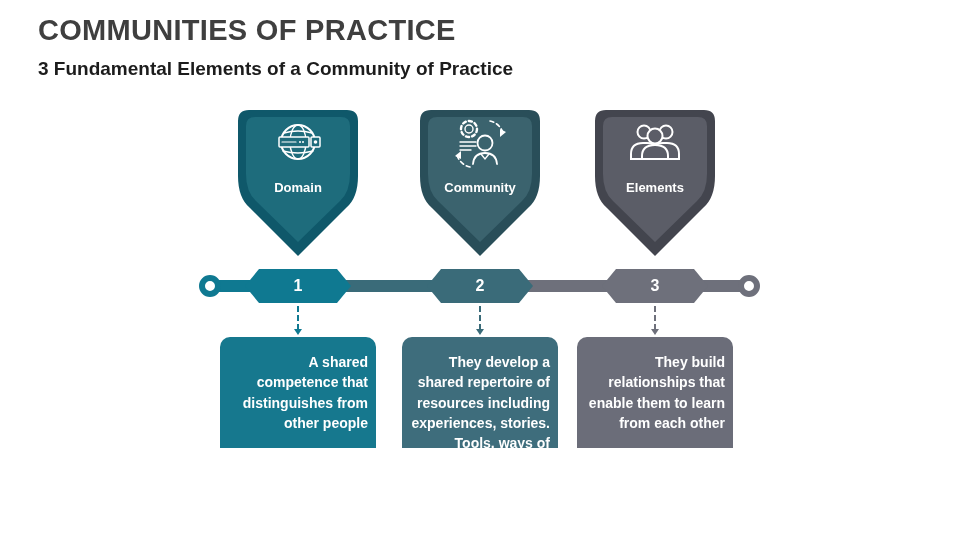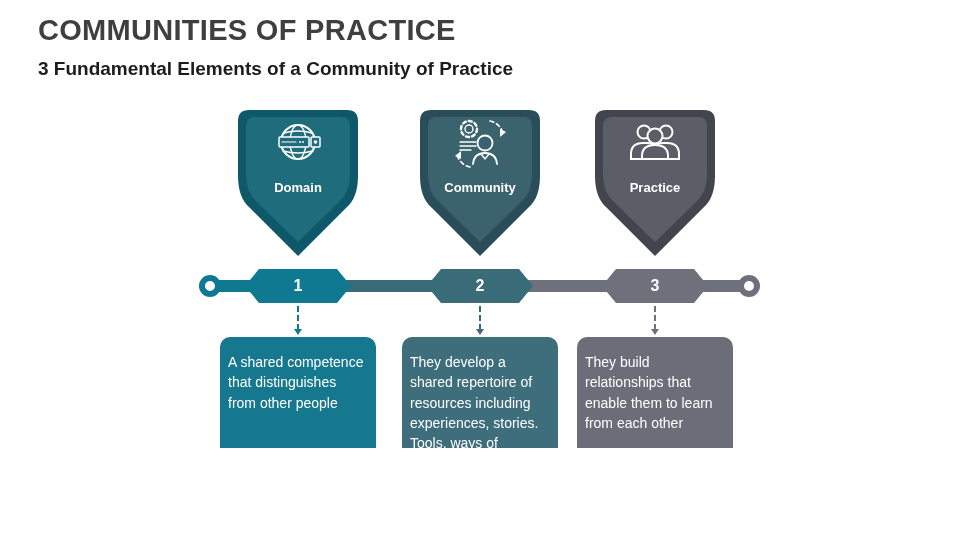--- a/index.html
+++ b/index.html
@@ -77,22 +77,22 @@
     border-left:4px solid transparent; border-right:4px solid transparent;
     border-top:6px solid var(--node);
   }
 
   
   .box {
     position:absolute; top:337px; left:calc(var(--cx) - 78px);
     width:156px; height:170px; box-sizing:border-box;
     background:var(--box); border-radius:10px;
     box-shadow:0 3px 0 rgba(0,0,0,0.28);
-    padding:15px 8px 0; text-align:left;
-    color:#ffffff; font-size:14px; font-weight:normal; line-height:1.45;
+    padding:15px 8px 0; text-align:right;
+    color:#ffffff; font-size:14px; font-weight:bold; line-height:1.45;
   }
 </style>
 </head>
 <body>
 
 <div class="stage">
 
   <div class="title">COMMUNITIES OF PRACTICE</div>
   <div class="subtitle">3 Fundamental Elements of a Community of Practice</div>
 
@@ -171,21 +171,21 @@
     <div class="shield-icon">
       <svg viewBox="0 0 56 56">
         <circle class="ic-stroke" cx="17" cy="16" r="6.5"></circle>
         <circle class="ic-stroke" cx="39" cy="16" r="6.5"></circle>
         <path class="ic-fill" d="M4 43 L4 38 Q4 27 16 27 L20 27 Q26 27 28 31 L28 43 Z"></path>
         <path class="ic-fill" d="M52 43 L52 38 Q52 27 40 27 L36 27 Q30 27 28 31 L28 43 Z"></path>
         <circle class="ic-fill" cx="28" cy="20" r="7.5"></circle>
         <path class="ic-fill" d="M15 43 L15 40 Q15 29 28 29 Q41 29 41 40 L41 43 Z"></path>
       </svg>
     </div>
-    <div class="shield-label">Practice</div>
+    <div class="shield-label">Elements</div>
     <div class="node">
       <span>3</span>
     </div>
     <div class="dash"></div>
     <div class="dash-arrow"></div>
     <div class="box">
       <span>They build relationships that enable them to learn from each other</span>
     </div>
   </div>
 

